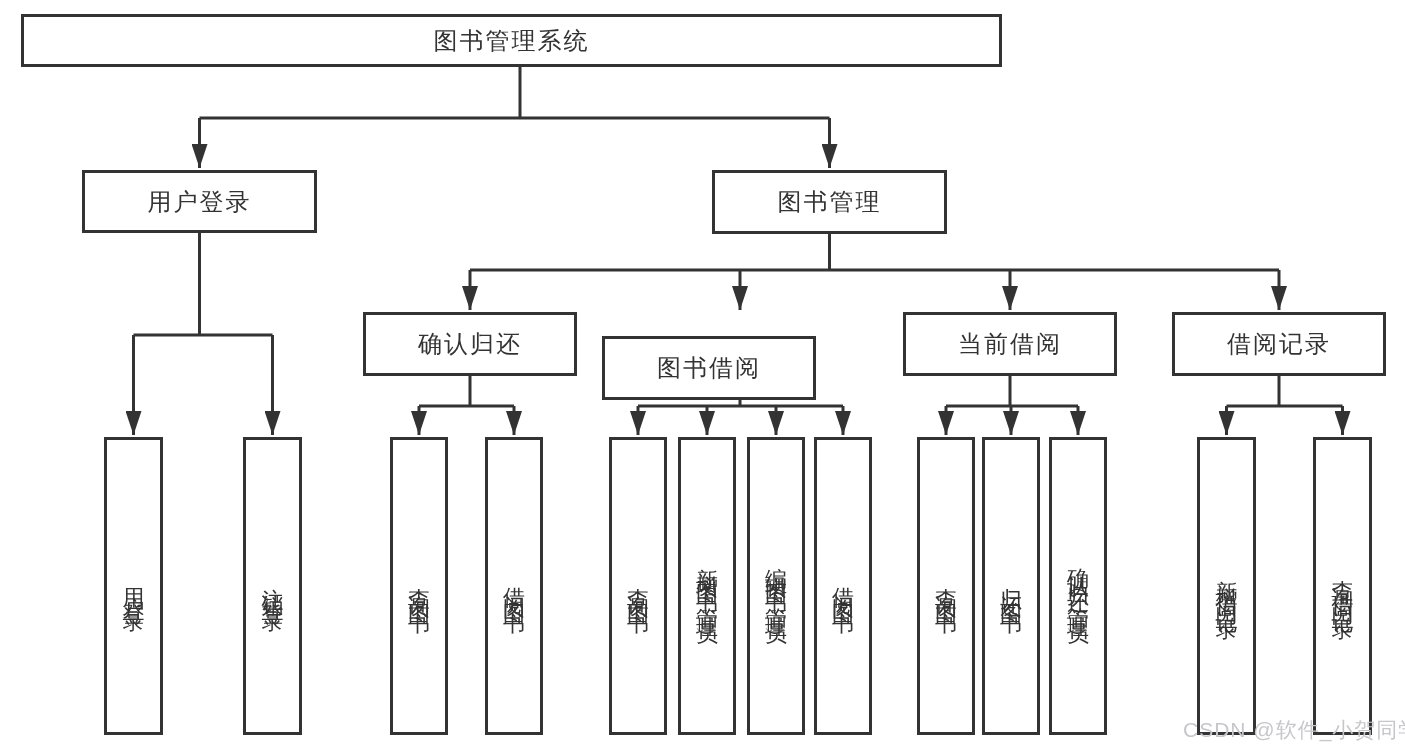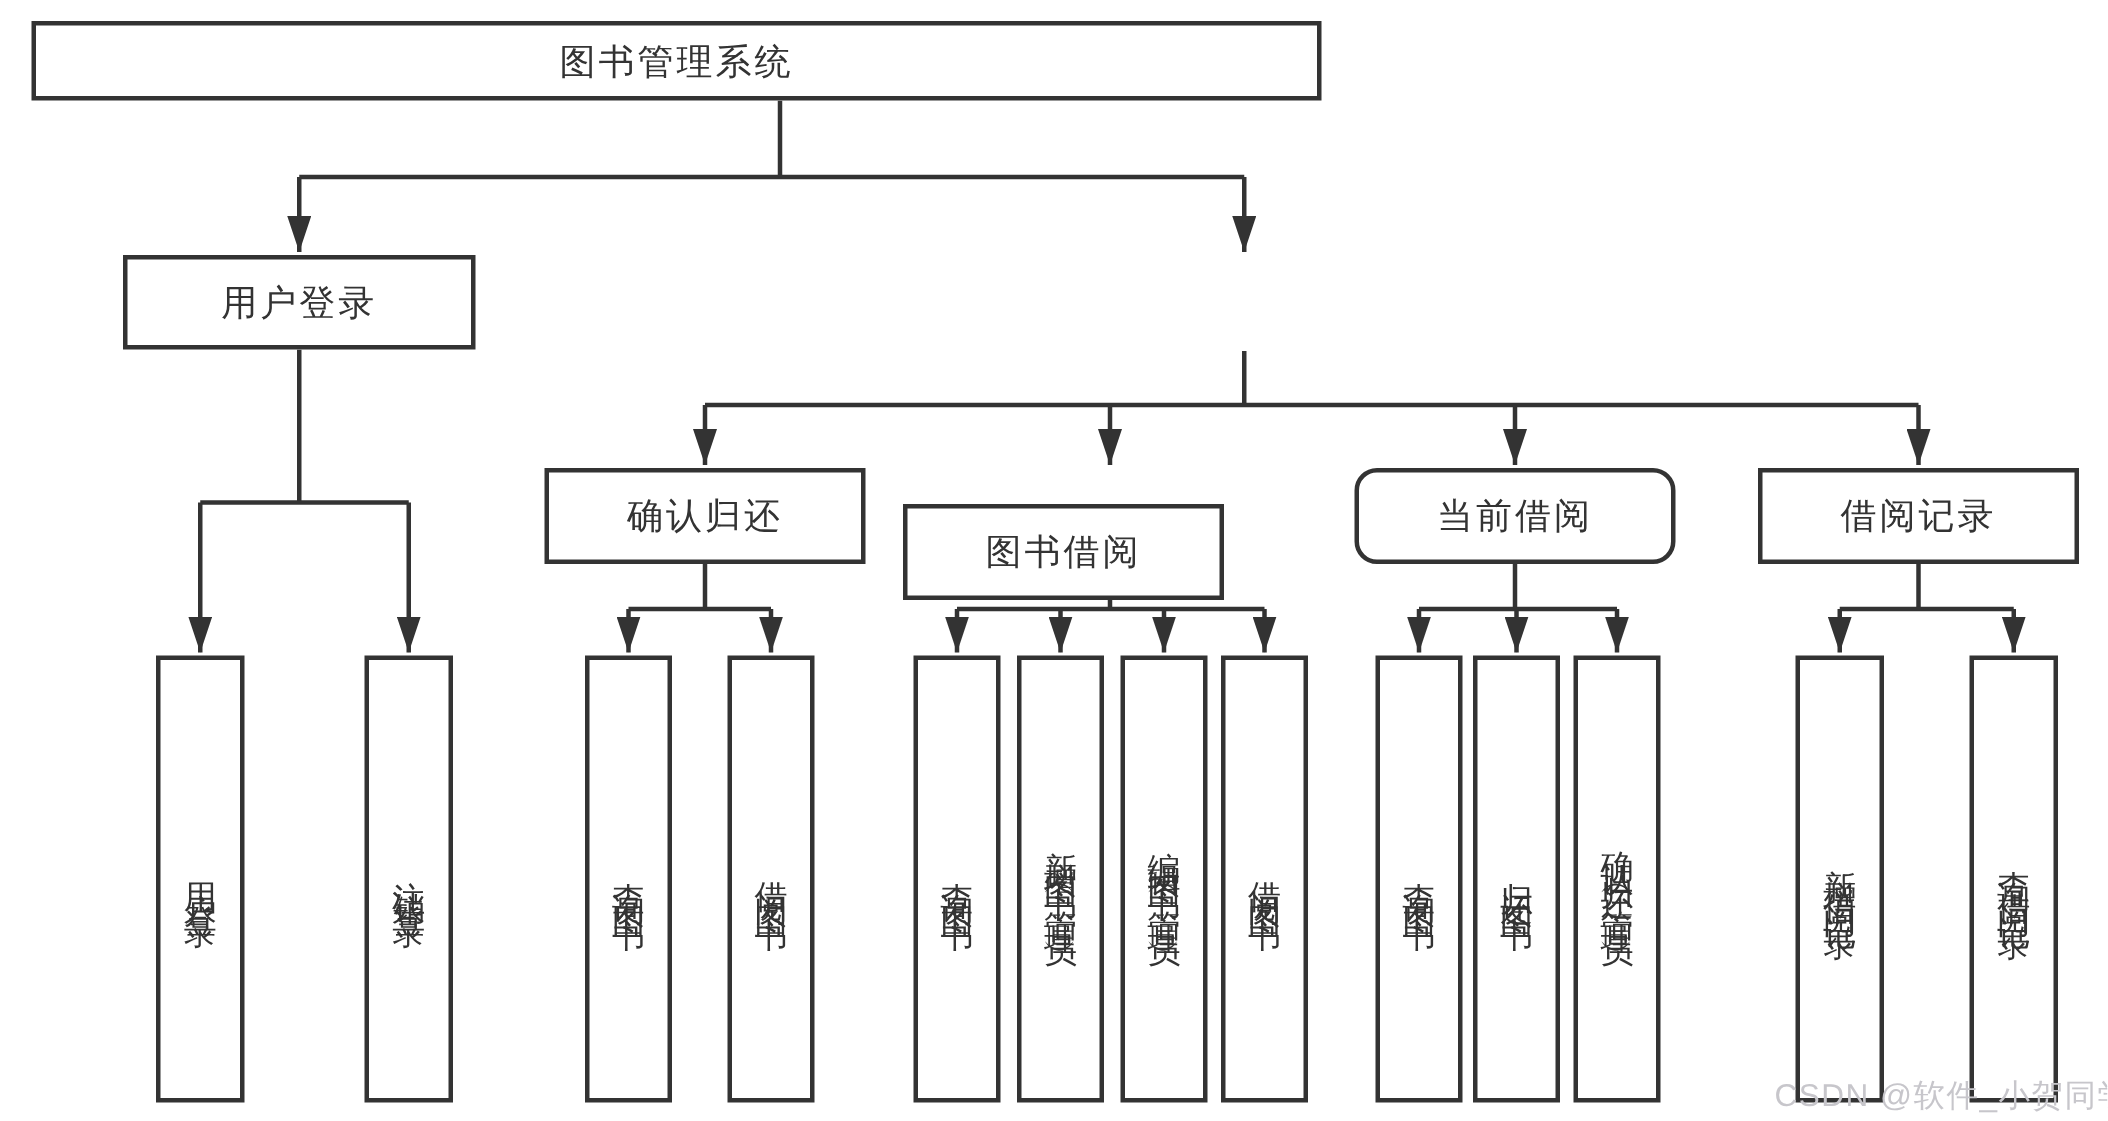--- a/index.html
+++ b/index.html
@@ -106,27 +106,28 @@
       <path d="M1011 406 V435" marker-end="url(#arrow)"></path>
       <path d="M1078 406 V435" marker-end="url(#arrow)"></path>
 
       <path d="M1279 376 V406"></path>
       <path d="M1226.5 406 H1342.5"></path>
       <path d="M1226.5 406 V435" marker-end="url(#arrow)"></path>
       <path d="M1342.5 406 V435" marker-end="url(#arrow)"></path>
     </g>
   </svg>
 
-  <div class="hbox" style="left:21px; top:14px; width:860px; height:53px;text-align:center;">图书管理系统</div>
+  <div class="hbox" style="left:21px; top:14px; width:981px; height:53px;text-align:center;">图书管理系统</div>
 
   <div class="hbox" style="left:82px; top:170px; width:235px; height:63px;">用户登录</div>
+  <div class="hbox" style="left:712px; top:170px; width:235px; height:64px;">图书管理</div>
 
   <div class="hbox" style="left:363px; top:312px; width:214px; height:64px;">确认归还</div>
   <div class="hbox" style="left:602px; top:312px; width:214px; height:64px;margin-top:24px;">图书借阅</div>
-  <div class="hbox" style="left:903px; top:312px; width:214px; height:64px;border-radius:15px;">当前借阅</div>
+  <div class="hbox" style="left:903px; top:312px; width:214px; height:64px;">当前借阅</div>
   <div class="hbox" style="left:1172px; top:312px; width:214px; height:64px;">借阅记录</div>
 
   <div class="vbox" style="left:104px; top:437px; width:59px; height:298px;">用户登录</div>
   <div class="vbox" style="left:243px; top:437px; width:59px; height:298px;">注销登录</div>
 
   <div class="vbox" style="left:390px; top:437px; width:58px; height:298px;">查询图书</div>
   <div class="vbox" style="left:485px; top:437px; width:58px; height:298px;">借阅图书</div>
 
   <div class="vbox" style="left:609px; top:437px; width:58px; height:298px;">查询图书</div>
   <div class="vbox" style="left:678px; top:437px; width:58px; height:298px;">新增图书（管理员）</div>

